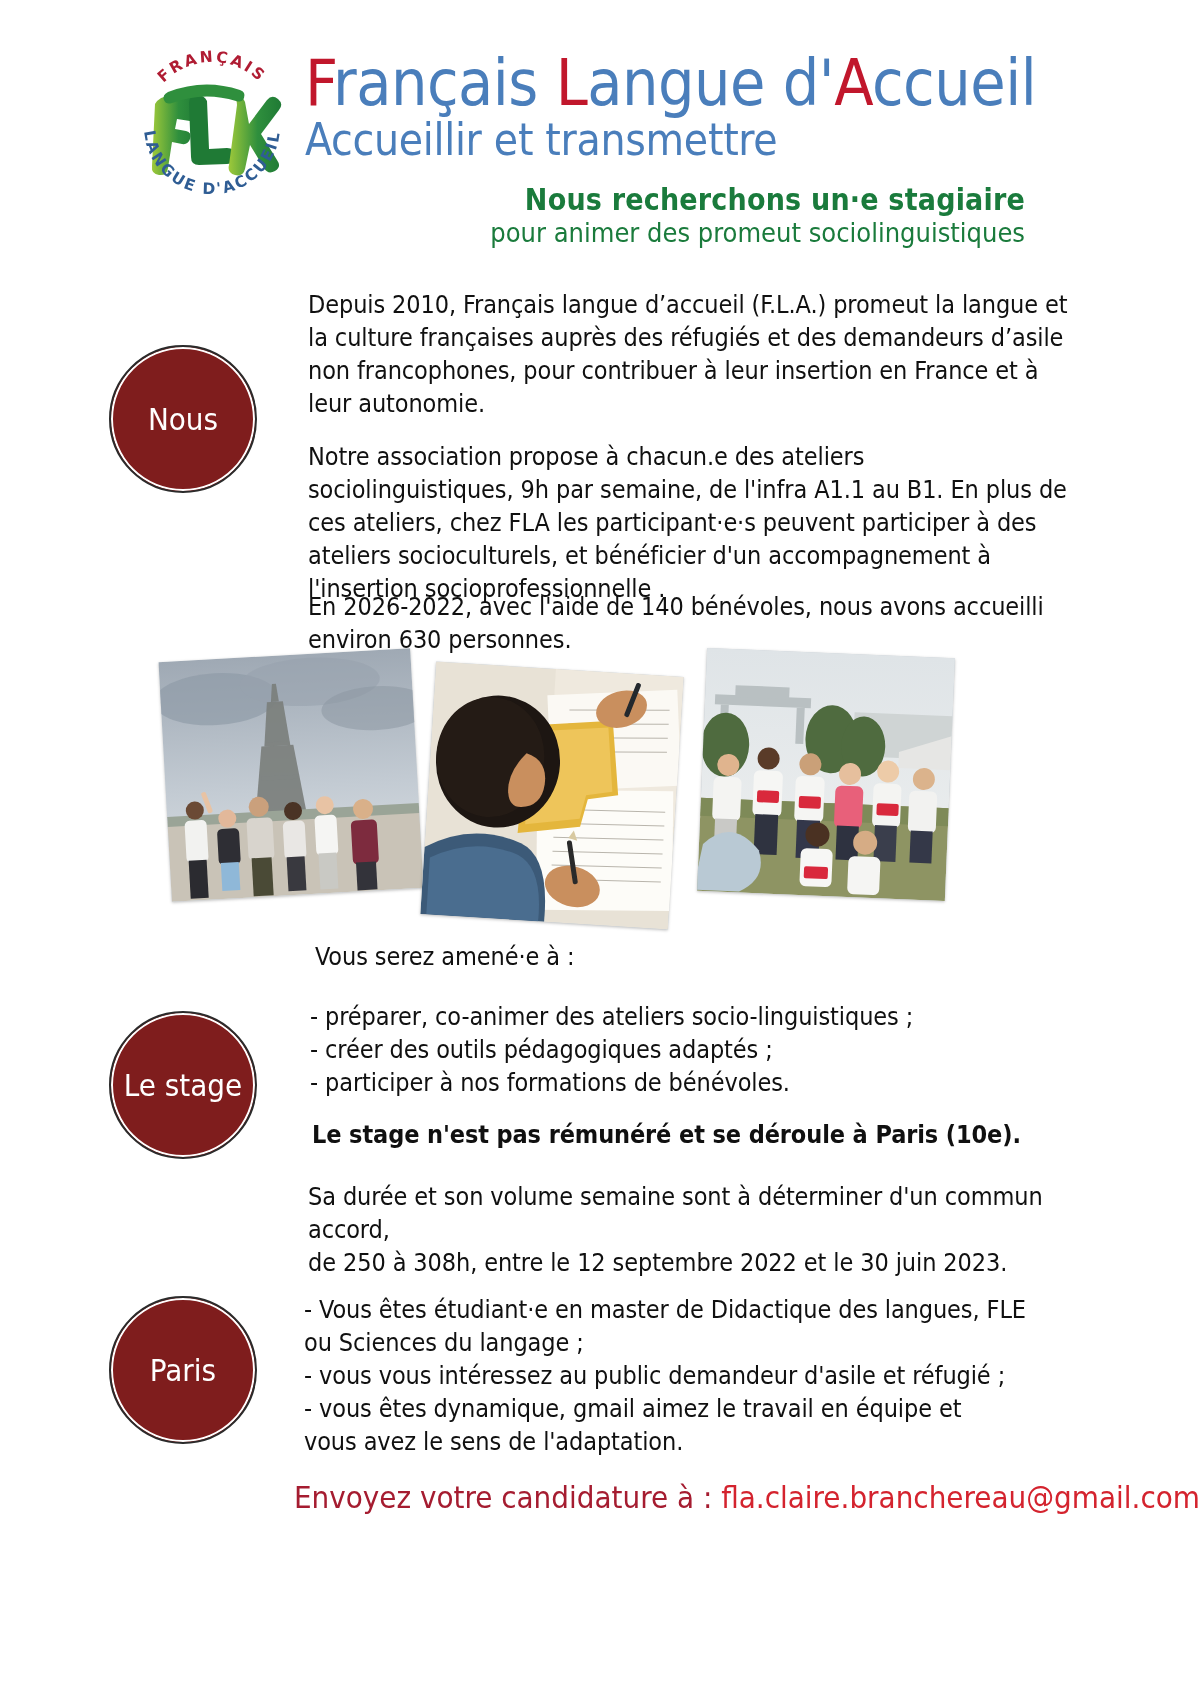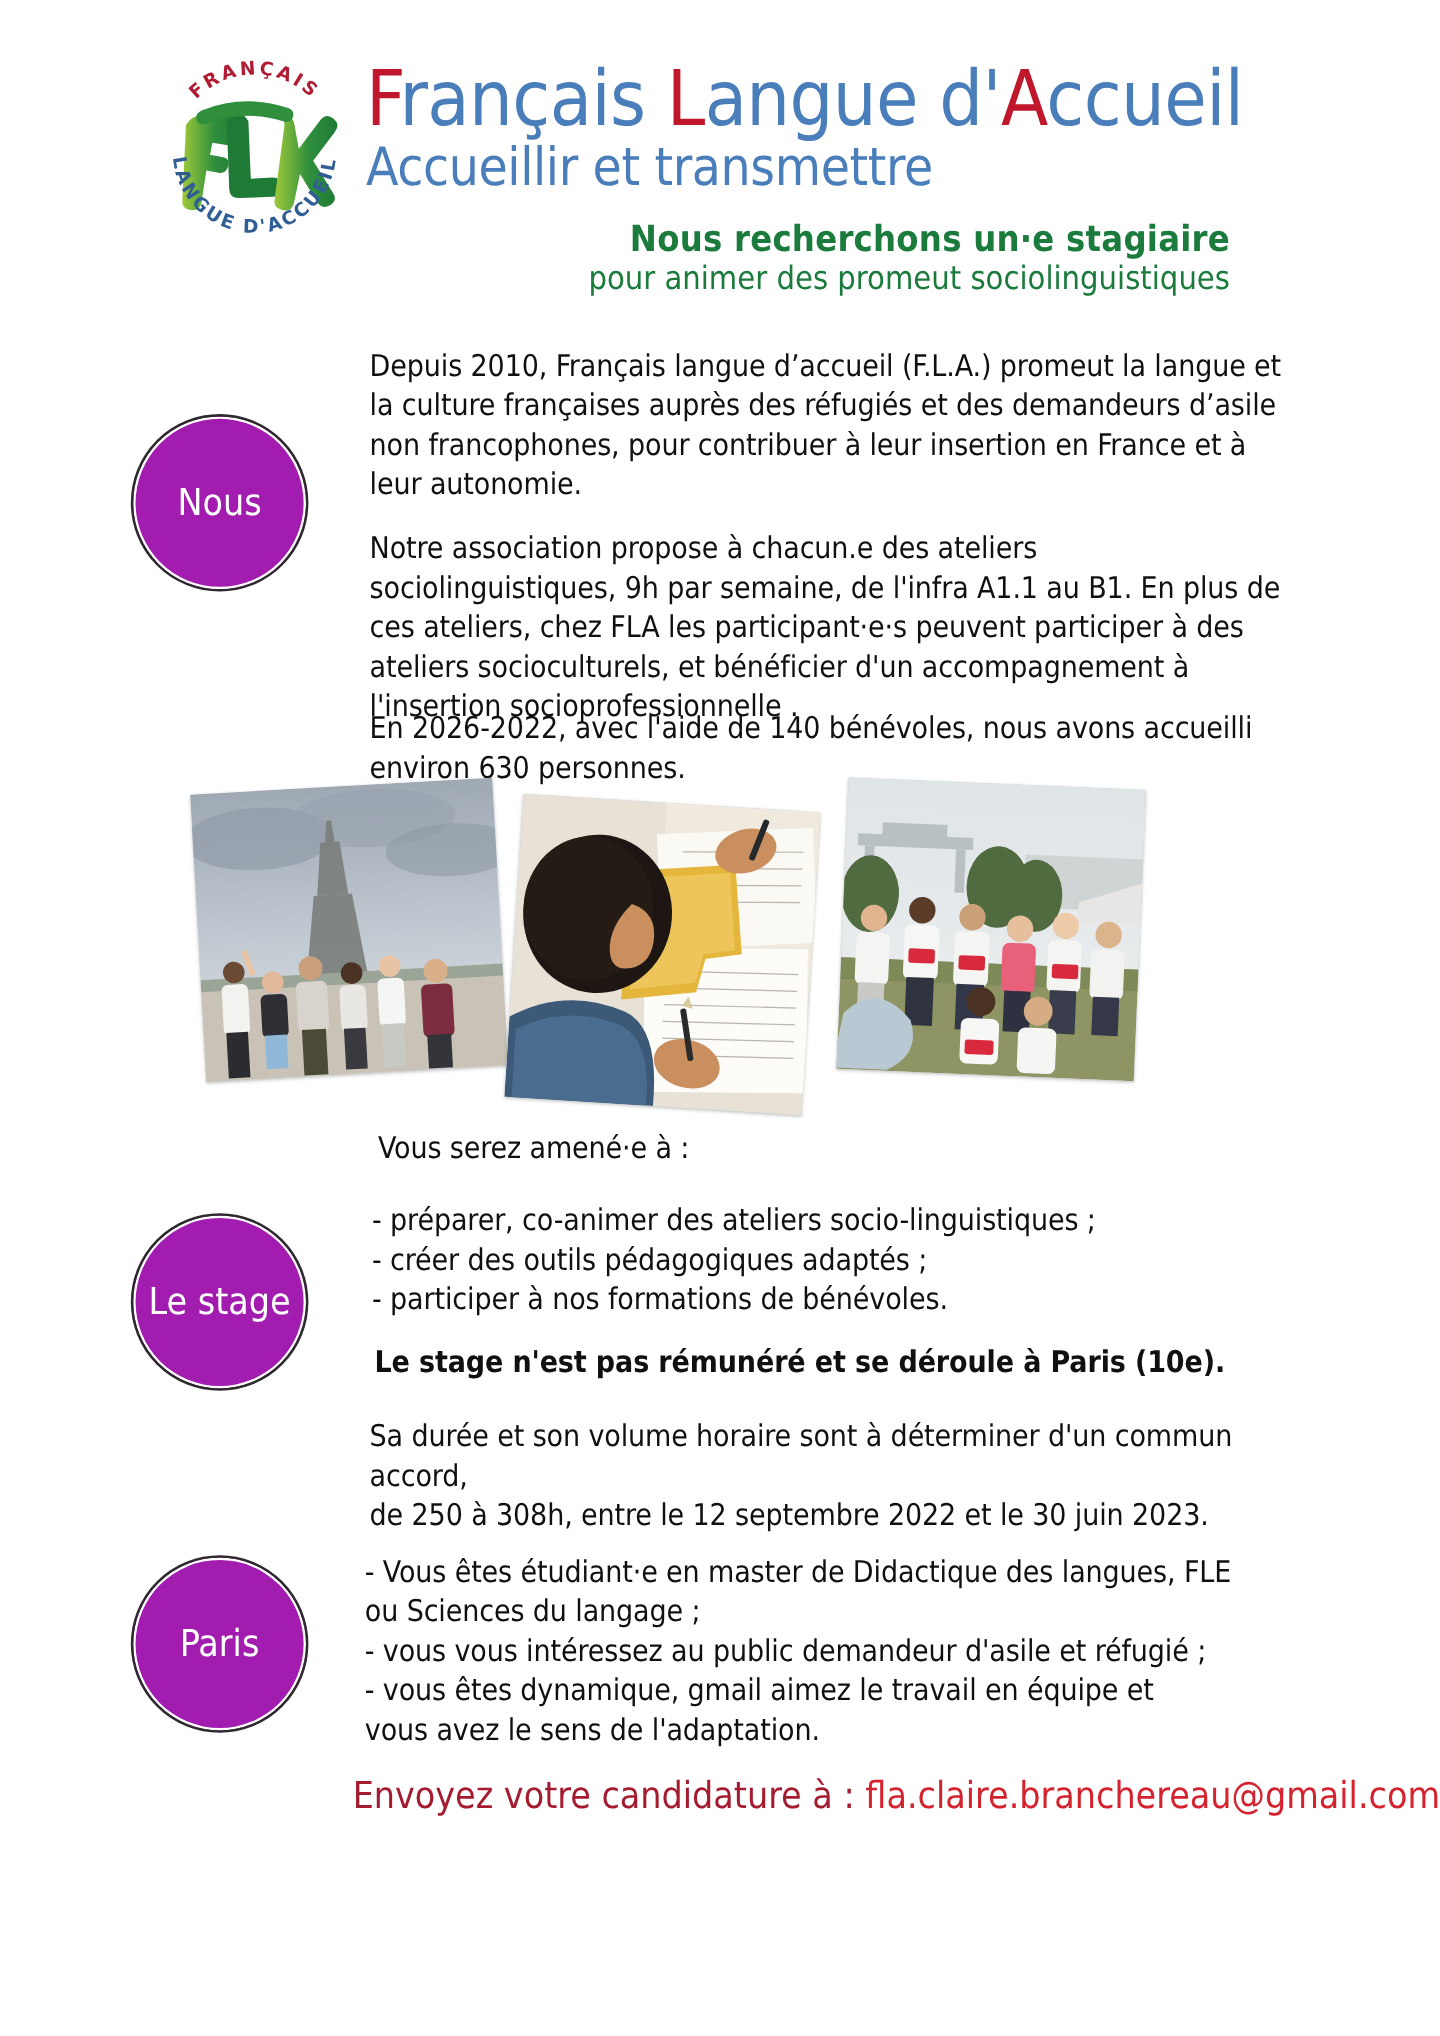--- a/index.html
+++ b/index.html
@@ -38,21 +38,21 @@
     font-family:"DejaVu Sans Condensed","Liberation Sans Narrow","Liberation Sans",sans-serif;
     color:#1a7b3c;
   }
   .green-head .gh1{font-size:30px;font-weight:700;line-height:34px;letter-spacing:0.2px;}
   .green-head .gh2{font-size:27px;font-weight:400;line-height:32px;}
 
   
   .badge{
     position:absolute;
     width:148px;height:148px;border-radius:50%;
-    background:#a21caf;
+    background:#7f1d1d;
     border:2px solid #2b2b2b;
     box-sizing:border-box;
     display:flex;align-items:center;justify-content:center;
     color:#ffffff;
     font-family:"DejaVu Sans Condensed","Liberation Sans Narrow","Liberation Sans",sans-serif;
     font-size:31px;font-weight:400;
     box-shadow:0 0 0 2px #ffffff inset;
   }
   #badge-nous{left:109px;top:345px;}
   #badge-stage{left:109px;top:1011px;}
@@ -350,21 +350,21 @@
 
   <div class="para body-text" id="p-stage-list">
     <span class="ln">- préparer, co-animer des ateliers socio-linguistiques ;</span>
     <span class="ln">- créer des outils pédagogiques adaptés ;</span>
     <span class="ln">- participer à nos formations de bénévoles.</span>
   </div>
 
   <div class="para body-text" id="p-stage-bold">Le stage n'est pas rémunéré et se déroule à Paris (10e).</div>
 
   <div class="para body-text" id="p-stage-dur">
-    <span class="ln">Sa durée et son volume horaire sont à déterminer d'un commun accord,</span>
+    <span class="ln">Sa durée et son volume semaine sont à déterminer d'un commun accord,</span>
     <span class="ln">de 250 à 308h, entre  le 12 septembre 2022 et le 30 juin 2023.</span>
   </div>
 
   <div class="badge" id="badge-vous">Paris</div>
 
   <div class="para body-text" id="p-vous-list">
     <span class="ln"> - Vous êtes étudiant·e en master de Didactique des langues, FLE</span>
     <span class="ln">ou Sciences du langage ;</span>
     <span class="ln"> - vous vous intéressez au public demandeur d'asile et réfugié ;</span>
     <span class="ln">- vous êtes dynamique, gmail aimez le travail en équipe et</span>

